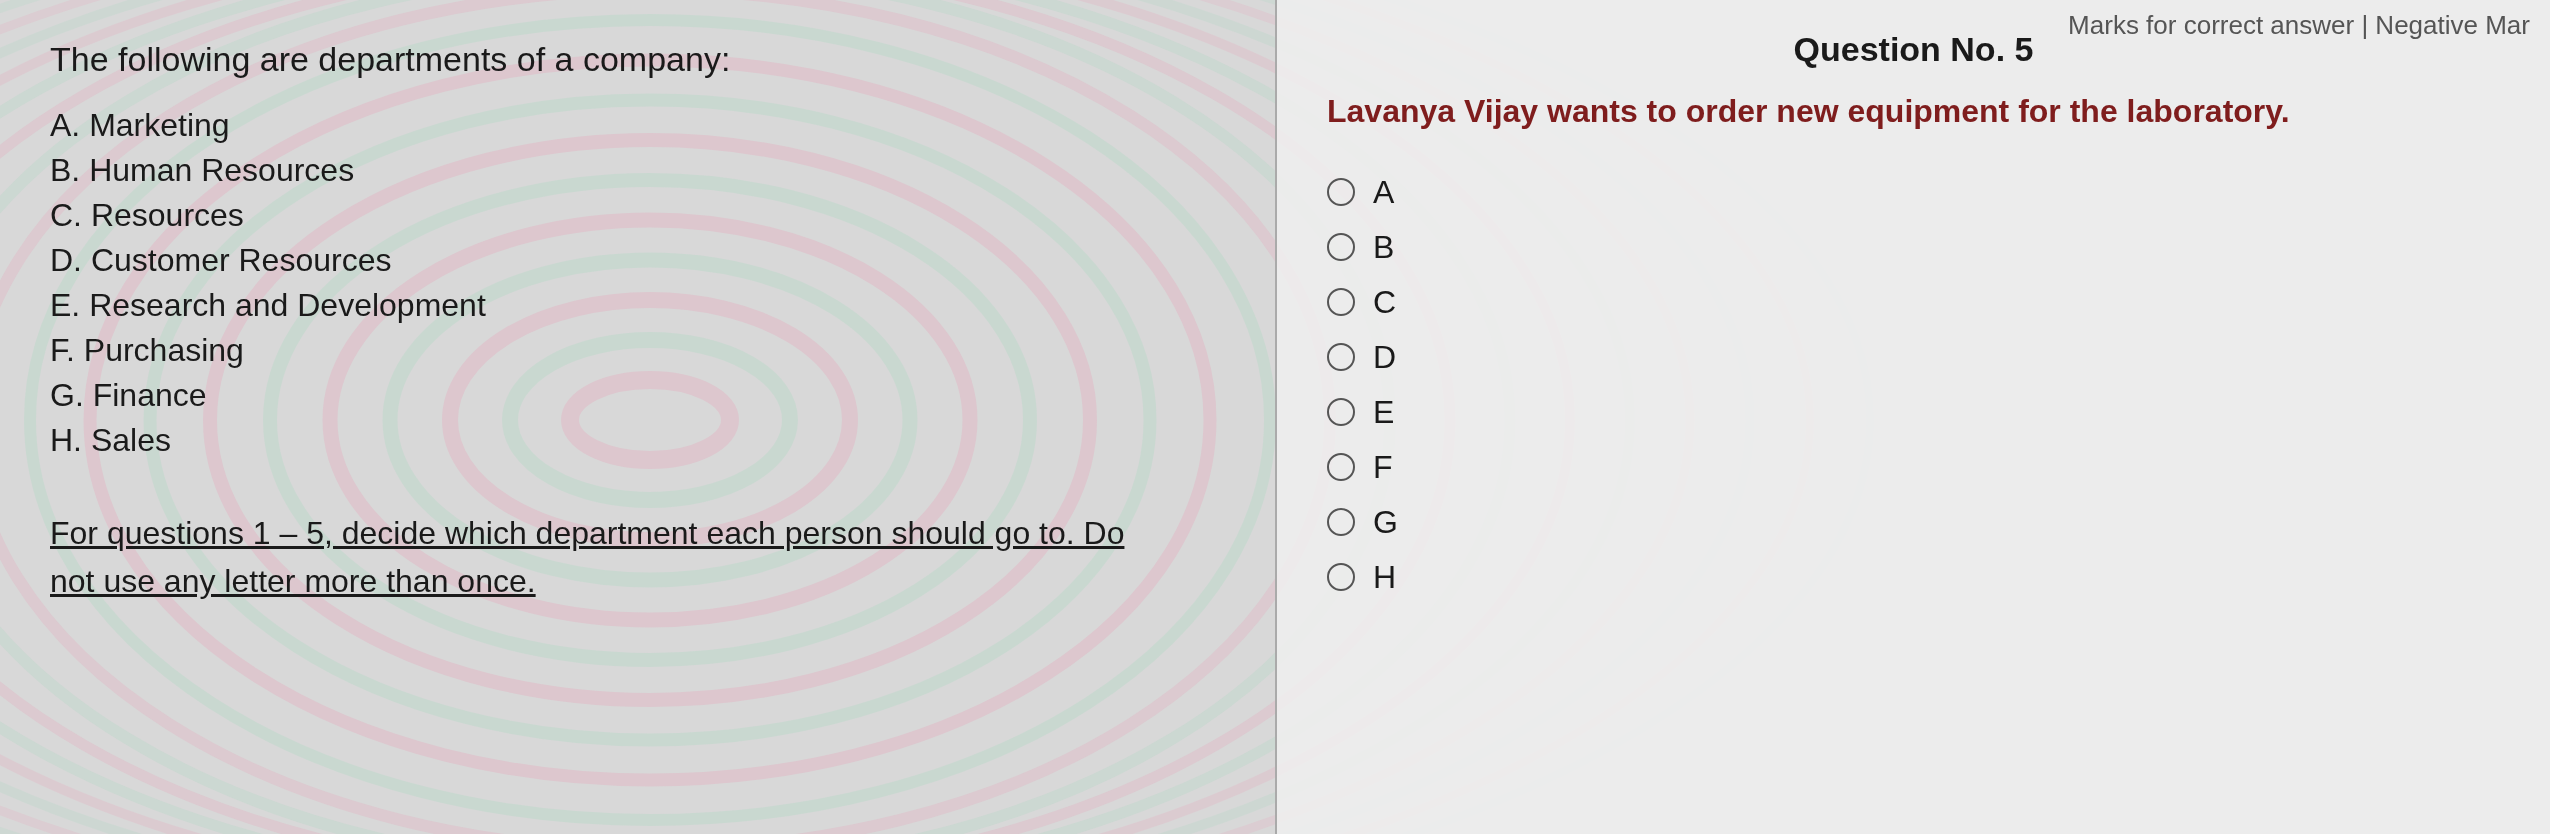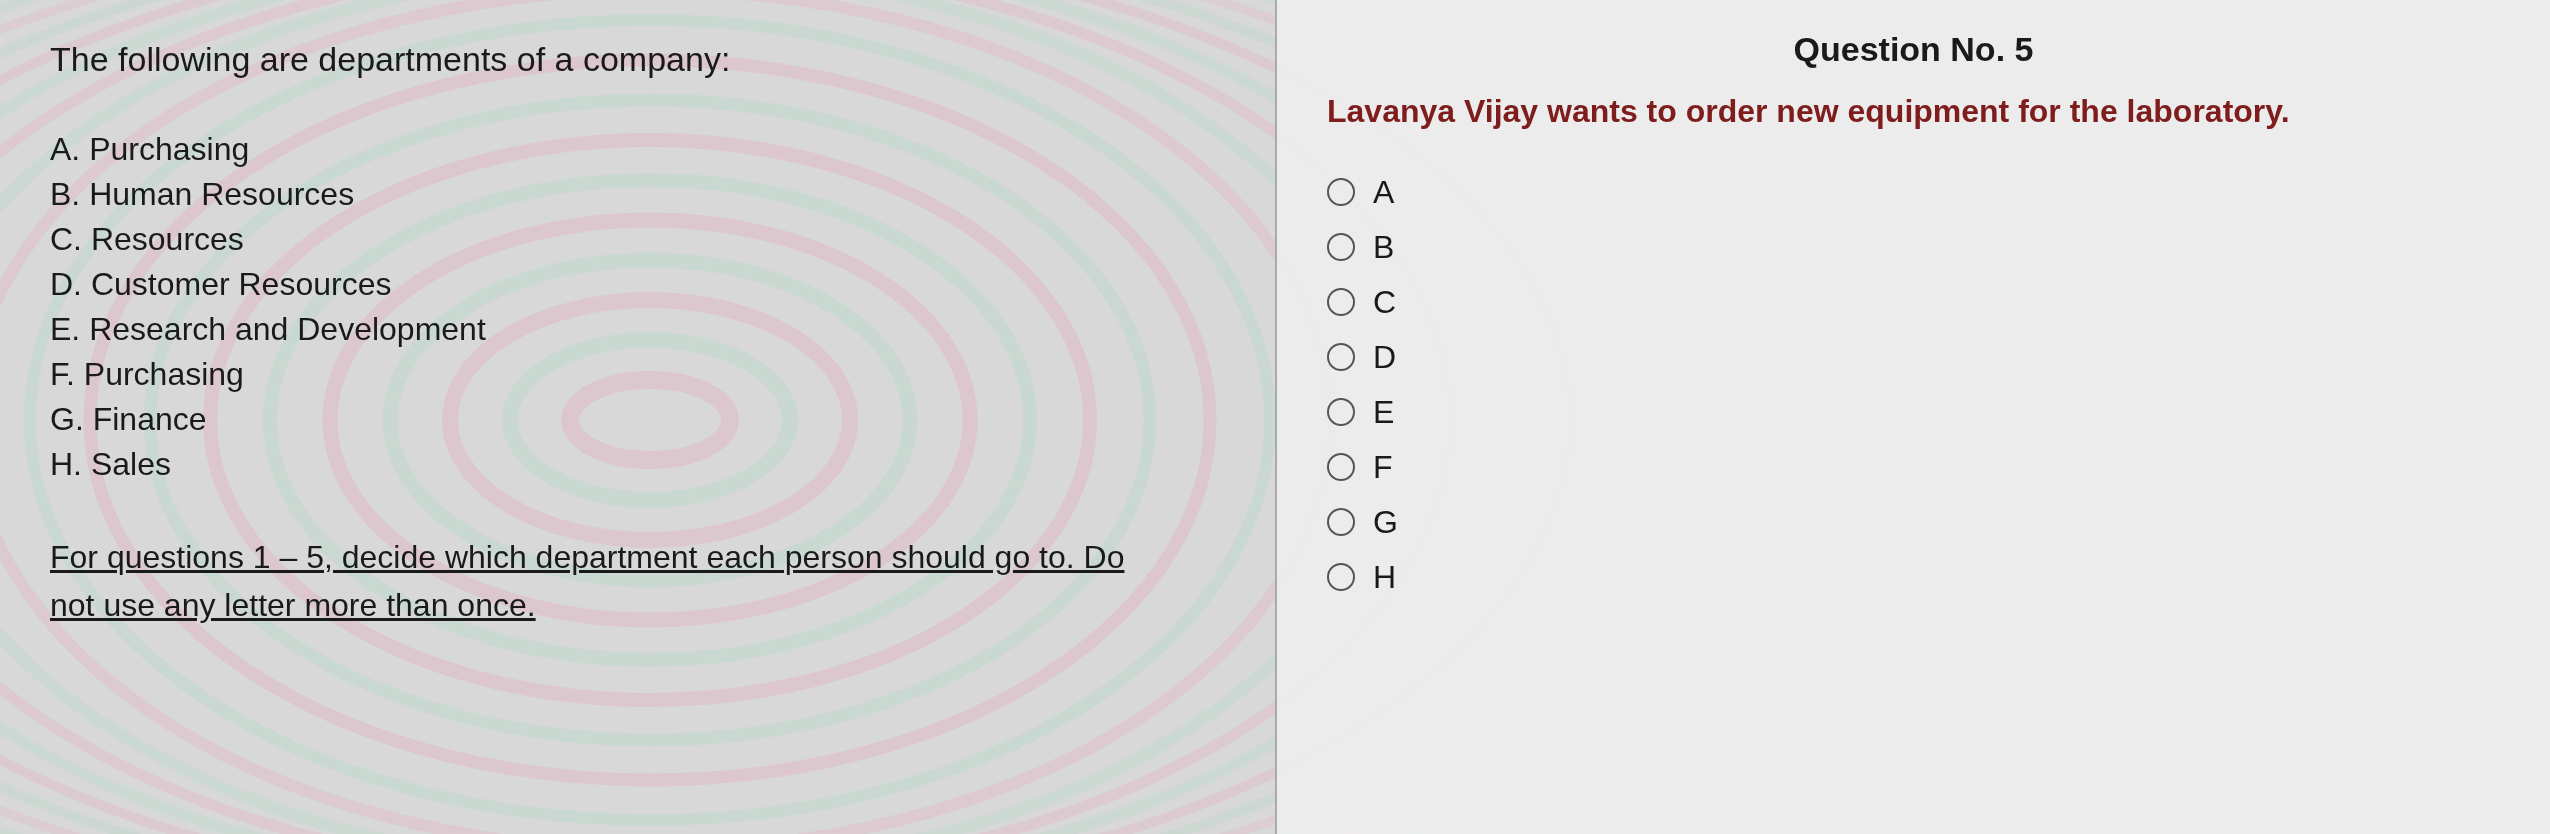--- a/index.html
+++ b/index.html
@@ -52,21 +52,21 @@
     .right-panel {
       flex: 1;
       height: 100%;
       padding: 30px 50px;
       background: rgba(240, 240, 240, 0.85);
     }
 
     .intro-text {
       font-size: 34px;
       color: #1a1a1a;
-      margin-bottom: 52px;
+      margin-bottom: 28px;
       font-weight: 400;
     }
 
     .department-list {
       list-style: none;
       margin-bottom: 50px;
     }
 
     .department-list li {
       font-size: 32px;
@@ -161,35 +161,38 @@
     <ellipse cx="650" cy="420" rx="1100" ry="510" fill="none" stroke="#a8d8c0" stroke-width="9" opacity="0.4"></ellipse>
     <ellipse cx="650" cy="420" rx="1160" ry="520" fill="none" stroke="#e8a0b8" stroke-width="8" opacity="0.35"></ellipse>
     <ellipse cx="650" cy="420" rx="1220" ry="530" fill="none" stroke="#a8d8c0" stroke-width="8" opacity="0.35"></ellipse>
   </g>
 </svg>
 
 <div class="layout">
   <div class="left-panel">
     <p class="intro-text">The following are departments of a company:</p>
     <ul class="department-list">
-    <li>A. Purchasing</li>
+    <li>A. Marketing</li>
         <li>B. Human Resources</li>
         <li>C. Resources</li>
         <li>D. Customer Resources</li>
         <li>E. Research and Development</li>
         <li>F. Purchasing</li>
         <li>G. Finance</li>
         <li>H. Sales</li>
       </ul>
     <p class="instructions-text">For questions 1 – 5, decide which department each person should go to. Do not use any letter more than once.</p>
   </div>
 
   <div class="divider"></div>
 
   <div class="right-panel">
+    <div class="header-bar">
+      <span>Marks for correct answer  |  Negative Mar</span>
+    </div>
     <p class="question-number">Question No. 5</p>
     <p class="question-text">Lavanya Vijay wants to order new equipment for the laboratory.</p>
     <ul class="answer-options">
     <li class="answer-option">
           <span class="radio-circle"></span>
           <span>A</span>
         </li>
         <li class="answer-option">
           <span class="radio-circle"></span>
           <span>B</span>

